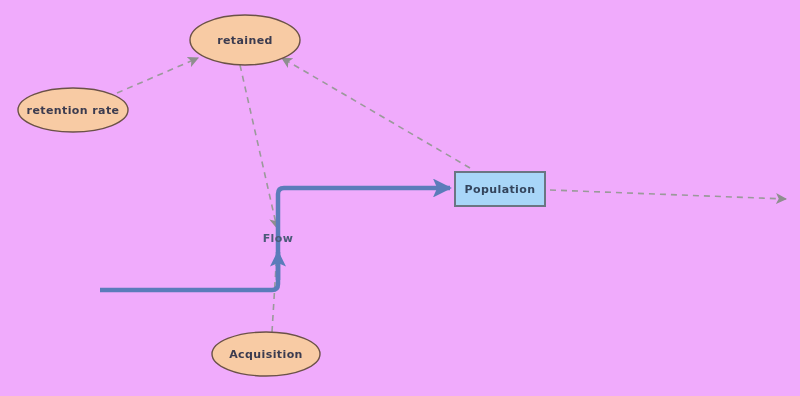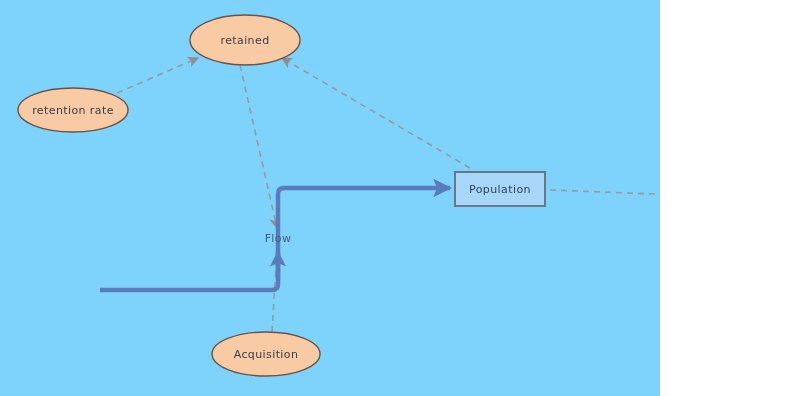--- a/index.html
+++ b/index.html
@@ -6,24 +6,25 @@
   html, body {
     margin: 0;
     padding: 0;
     background: #ffffff;
   }
   body {
     font-family: "DejaVu Sans", sans-serif;
   }
   #canvas {
     position: relative;
-    width: 660px;
+    width: 800px;
     height: 396px;
-    background: #7dd3fc;
+    background: #f0abfc;
     overflow: hidden;
+    font-weight: bold;
   }
   #diagram-svg {
     position: absolute;
     left: 0;
     top: 0;
     width: 800px;
     height: 396px;
   }
   .node-label {
     font-family: "DejaVu Sans", sans-serif;

